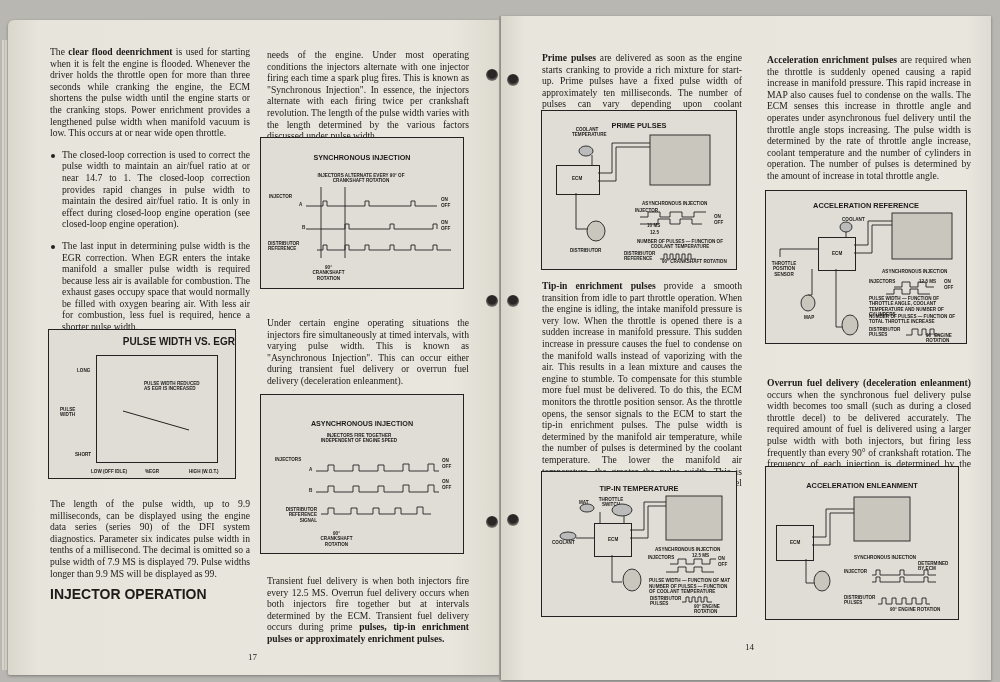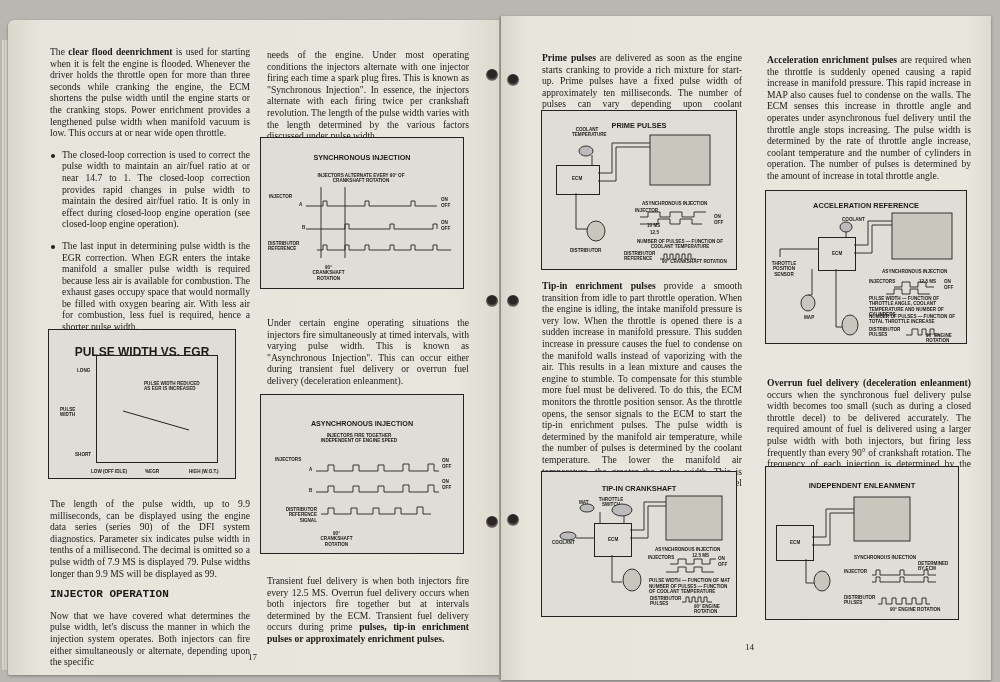--- a/index.html
+++ b/index.html
@@ -8,58 +8,57 @@
   .page-left{left:8px;top:20px;width:493px;height:655px;border-radius:6px 0 0 2px;background:linear-gradient(90deg,#d9d6cc 0%,#e7e4db 6%,#e9e6dd 90%,#dcd9cf 100%);}
   .page-right{left:501px;top:16px;width:490px;height:664px;background:linear-gradient(90deg,#d8d5cb 0%,#e8e5dc 5%,#e9e6dd 95%,#dedbd2 100%);}
   .gutter{position:absolute;left:499px;top:16px;width:2px;height:664px;background:#a8a59d;}
   .stack{position:absolute;left:2px;top:40px;width:10px;height:630px;background:repeating-linear-gradient(90deg,#d7d3c9 0 2px,#c2beb3 2px 3px);}
   .hole{position:absolute;width:12px;height:12px;border-radius:50%;background:radial-gradient(circle at 50% 40%,#2a2626 0 45%,#6b6562 65%,#cfcac0 100%);}
   .col{position:absolute;font-size:9.6px;line-height:11.6px;text-align:justify;}
   .col p{margin:0 0 10px 0;}
   .bul{position:relative;padding-left:12px;font-family:Liberation Serif, serif;}
   .bul::before{content:"";position:absolute;left:1px;top:5px;width:4px;height:4px;border-radius:50%;background:#222;}
   b{font-weight:bold;}
-  .h2{font-family:Liberation Mono, monospace;font-weight:bold;font-size:11px;margin:4px 0 9px 0;}
+  .h2{font-family:Liberation Sans, sans-serif;font-weight:bold;font-size:14px;margin:4px 0 9px 0;}
   .fig{position:absolute;border:1.5px solid #222;background:#dfddd6;font-family:"Liberation Sans",sans-serif;}
   .fig-title{position:absolute;left:0;right:0;text-align:center;font-weight:bold;font-size:8.5px;}
   .lbl{position:absolute;font-family:"Liberation Sans",sans-serif;font-weight:bold;font-size:4.6px;line-height:5.4px;white-space:nowrap;}
   .pgnum{position:absolute;font-size:9px;}
   svg{position:absolute;left:0;top:0;overflow:visible;}
 </style>
 </head>
 <body>
 
 <div class="stack"></div>
 
 <div class="page page-left">
   <div class="col" style="left:42px;top:26px;width:200px;">
     <p><span>The </span><b>clear flood deenrichment</b><span> is used for starting when it is felt the engine is flooded. Whenever the driver holds the throttle open for more than three seconds while cranking the engine, the ECM shortens the pulse width until the engine starts or the cranking stops. Power enrichment provides a lengthened pulse width when manifold vacuum is low. This occurs at or near wide open throttle.</span></p>
     <p class="bul">The closed-loop correction is used to correct the pulse width to maintain an air/fuel ratio at or near 14.7 to 1. The closed-loop correction provides rapid changes in pulse width to maintain the desired air/fuel ratio. It is only in effect during closed-loop engine operation (see closed-loop engine operation).</p>
     <p class="bul">The last input in determining pulse width is the EGR correction. When EGR enters the intake manifold a smaller pulse width is required because less air is available for combustion. The exhaust gases occupy space that would normally be filled with oxygen bearing air. With less air for combustion, less fuel is required, hence a shorter pulse width.</p>
   </div>
 
   <div class="fig" style="left:40px;top:309px;width:186px;height:148px;">
-    <div class="fig-title" style="top:15px;font-size:12px;">PULSE WIDTH VS. EGR</div>
+    <div class="fig-title" style="top:6px;font-size:10px;text-align:right;">PULSE WIDTH VS. EGR</div>
     <div style="position:absolute;left:47px;top:25px;width:120px;height:106px;border:1px solid #222;"></div>
     <svg width="186" height="148">
         <line x1="74" y1="81" x2="140" y2="100" stroke="#222" stroke-width="1"></line>
       </svg>
     <div class="lbl" style="left:95px;top:51px;white-space:normal;width:60px;">PULSE WIDTH REDUCED AS EGR IS INCREASED</div>
     <div class="lbl" style="left:28px;top:38px;">LONG</div>
     <div class="lbl" style="left:11px;top:77px;white-space:normal;width:20px;">PULSE WIDTH</div>
     <div class="lbl" style="left:26px;top:122px;">SHORT</div>
     <div class="lbl" style="left:42px;top:139px;">LOW (OFF IDLE)</div>
     <div class="lbl" style="left:96px;top:139px;">%EGR</div>
     <div class="lbl" style="left:140px;top:139px;">HIGH (W.O.T.)</div>
   </div>
 
   <div class="col" style="left:42px;top:478px;width:200px;">
     <p>The length of the pulse width, up to 9.9 milliseconds, can be displayed using the engine data series (series 90) of the DFI system diagnostics. Parameter six indicates pulse width in tenths of a millisecond. The decimal is omitted so a pulse width of 7.9 MS is displayed 79. Pulse widths longer than 9.9 MS will be displayed as 99.</p>
     <div class="h2">INJECTOR OPERATION</div>
-    <p>Now that we have covered what determines the pulse width, let's discuss the manner in which the injection system operates. Both injectors can fire either simultaneously or alternate, depending upon the specific</p>
   </div>
 
   <div class="col" style="left:259px;top:29px;width:202px;">
     <p>needs of the engine. Under most operating conditions the injectors alternate with one injector firing each time a spark plug fires. This is known as "Synchronous Injection". In essence, the injectors alternate with each firing twice per crankshaft revolution. The length of the pulse width varies with the length determined by the various factors discussed under pulse width.</p>
   </div>
 
   <div class="fig" style="left:252px;top:117px;width:202px;height:150px;">
     <div class="fig-title" style="top:15px;font-size:7.2px;">SYNCHRONOUS INJECTION</div>
     <div class="lbl" style="left:55px;top:35px;text-align:center;white-space:normal;width:90px;">INJECTORS ALTERNATE EVERY 90° OF CRANKSHAFT ROTATION</div>
     <div class="lbl" style="left:8px;top:56px;">INJECTOR</div>
@@ -159,21 +158,21 @@
         <polyline points="118,148 122,148 122,143 125,143 125,148 128,148 128,143 131,143 131,148 134,148 134,143 137,143 137,148 140,148 140,143 143,143 143,148 146,148 146,143 149,143 149,148 154,148"></polyline>
       </g>
     </svg>
   </div>
 
   <div class="col" style="left:41px;top:264px;width:200px;">
     <p><b>Tip-in enrichment pulses</b><span> provide a smooth transition from idle to part throttle operation. When the engine is idling, the intake manifold pressure is very low. When the throttle is opened there is a sudden increase in manifold pressure. This sudden increase in pressure causes the fuel to condense on the manifold walls instead of vaporizing with the air. This results in a lean mixture and causes the engine to stumble. To compensate for this stumble more fuel must be delivered. To do this, the ECM monitors the throttle position sensor. As the throttle opens, the sensor signals to the ECM to start the tip-in enrichment pulses. The pulse width is determined by the manifold air temperature, while the number of pulses is determined by the coolant temperature. The lower the manifold air temperature, the greater the pulse width. This is necessary to compensate for the additional fuel condensation which occurs at lower temperatures.</span></p>
   </div>
 
   <div class="fig" style="left:40px;top:455px;width:194px;height:144px;">
-    <div class="fig-title" style="top:12px;font-size:7.4px;">TIP-IN CRANKSHAFT</div>
+    <div class="fig-title" style="top:12px;font-size:7.4px;">TIP-IN TEMPERATURE</div>
     <div class="lbl" style="left:37px;top:28px;">MAT</div>
     <div class="lbl" style="left:56px;top:25px;white-space:normal;width:26px;text-align:center;">THROTTLE SWITCH</div>
     <div class="lbl" style="left:10px;top:68px;">COOLANT</div>
     <div style="position:absolute;left:52px;top:51px;width:36px;height:32px;border:1px solid #222;"></div>
     <div class="lbl" style="left:66px;top:65px;">ECM</div>
     <div class="lbl" style="left:113px;top:75px;">ASYNCHRONOUS INJECTION</div>
     <div class="lbl" style="left:106px;top:83px;">INJECTORS</div>
     <div class="lbl" style="left:150px;top:81px;">12.5 MS</div>
     <div class="lbl" style="left:176px;top:84px;">ON</div>
     <div class="lbl" style="left:176px;top:90px;">OFF</div>
@@ -239,21 +238,21 @@
         <polyline points="140,144 146,144 146,138 152,138 152,144 156,144 156,138 160,138 160,144 164,144 164,138 168,138 168,144 174,144"></polyline>
       </g>
     </svg>
   </div>
 
   <div class="col" style="left:266px;top:361px;width:204px;">
     <p><b>Overrun fuel delivery (deceleration enleanment)</b><span> occurs when the synchronous fuel delivery pulse width becomes too small (such as during a closed throttle decel) to be delivered accurately. The required amount of fuel is delivered using a larger pulse width with both injectors, but firing less frequently than every 90° of crankshaft rotation. The frequency of each injection is determined by the ECM.</span></p>
   </div>
 
   <div class="fig" style="left:264px;top:450px;width:192px;height:152px;">
-    <div class="fig-title" style="top:14px;font-size:7.4px;">INDEPENDENT ENLEANMENT</div>
+    <div class="fig-title" style="top:14px;font-size:7.4px;">ACCELERATION ENLEANMENT</div>
     <div style="position:absolute;left:10px;top:58px;width:36px;height:34px;border:1px solid #222;"></div>
     <div class="lbl" style="left:24px;top:73px;">ECM</div>
     <div class="lbl" style="left:88px;top:88px;">SYNCHRONOUS INJECTION</div>
     <div class="lbl" style="left:78px;top:102px;">INJECTOR</div>
     <div class="lbl" style="left:152px;top:94px;white-space:normal;width:30px;">DETERMINED BY ECM</div>
     <div class="lbl" style="left:78px;top:128px;white-space:normal;width:32px;">DISTRIBUTOR PULSES</div>
     <div class="lbl" style="left:124px;top:140px;">90° ENGINE ROTATION</div>
     <svg width="192" height="152">
       <g stroke="#222" stroke-width="0.9" fill="none">
         <polyline points="46,70 60,70 60,42 96,42"></polyline>

